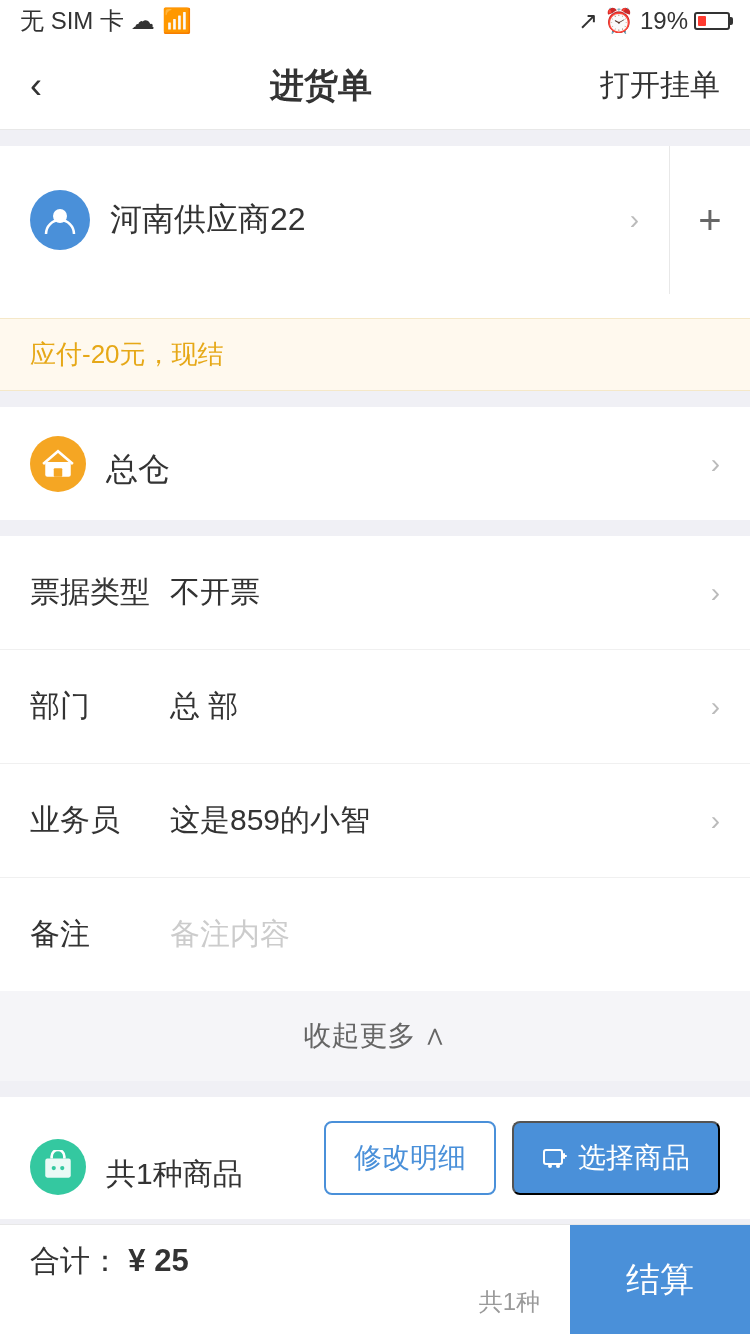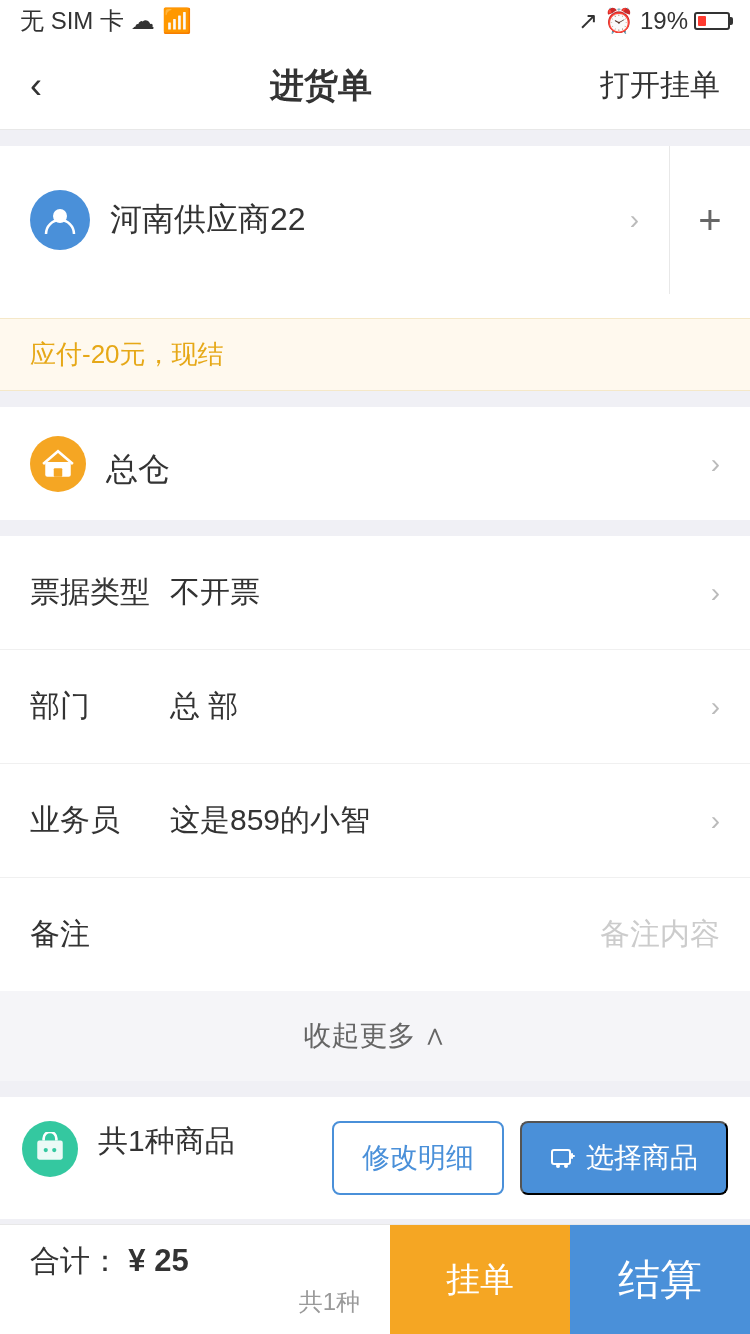--- a/index.html
+++ b/index.html
@@ -165,40 +165,39 @@
       width: 140px;
       flex-shrink: 0;
     }
     .form-value {
       flex: 1;
       font-size: 30px;
       color: #333;
     }
     .form-value.placeholder {
       color: #ccc;
-      text-align: right;
     }
 
     
     .collapse-btn {
       background: #f5f5f8;
       text-align: center;
       padding: 26px 0;
       font-size: 28px;
       color: #666;
       margin-top: 0;
     }
 
     
     .products-header {
       background: #fff;
       margin-top: 16px;
       display: flex;
-      align-items: flex-start;
-      padding: 24px 22px;
+      align-items: flex-end;
+      padding: 24px 30px;
     }
     .products-icon {
       width: 56px;
       height: 56px;
       border-radius: 50%;
       background: #34c8a0;
       display: flex;
       align-items: center;
       justify-content: center;
       margin-right: 20px;
@@ -307,21 +306,21 @@
       color: #fff;
       font-size: 34px;
       display: flex;
       align-items: center;
       justify-content: center;
     }
     .btn-checkout {
       width: 180px;
       background: #4a90d9;
       color: #fff;
-      font-size: 42px;
+      font-size: 34px;
       display: flex;
       align-items: center;
       justify-content: center;
     }
     .battery-bar {
       width: 36px;
       height: 18px;
       border: 2px solid #333;
       border-radius: 3px;
       position: relative;
@@ -475,15 +474,14 @@
 </div>
 
 <div class="bottom-bar">
   <div class="bottom-total">
     <div class="total-line">
       <span>合计：</span>
       <span class="total-amount">¥ 25</span>
     </div>
     <div class="total-sub">共1种</div>
   </div>
-  <div class="btn-hang">挂单</div>
   <div class="btn-checkout">结算</div>
 </div>
 
 </body></html>

